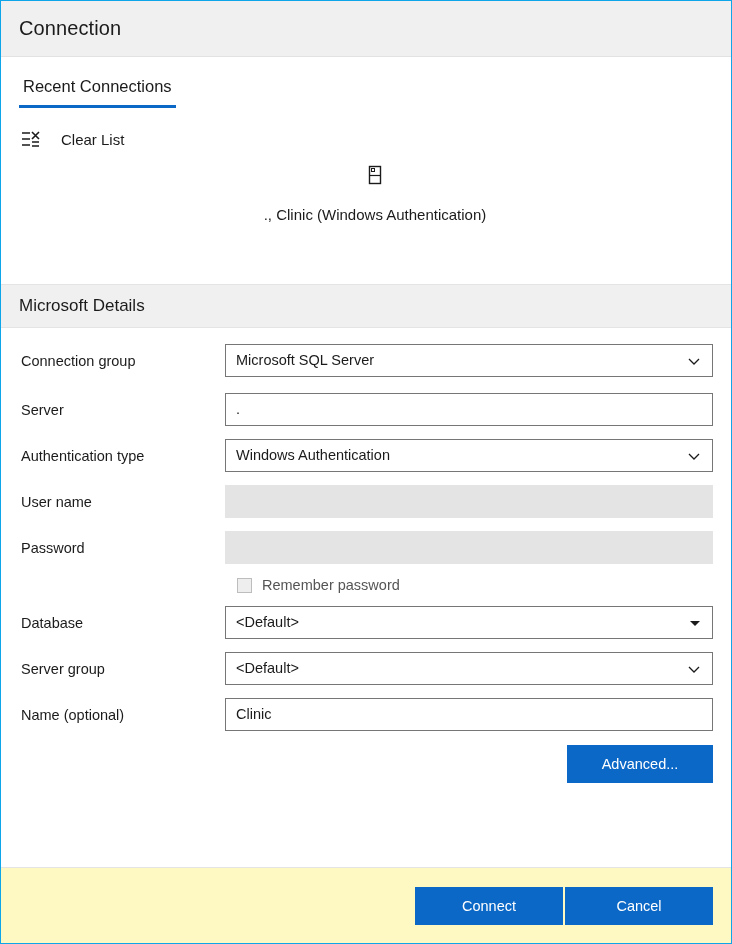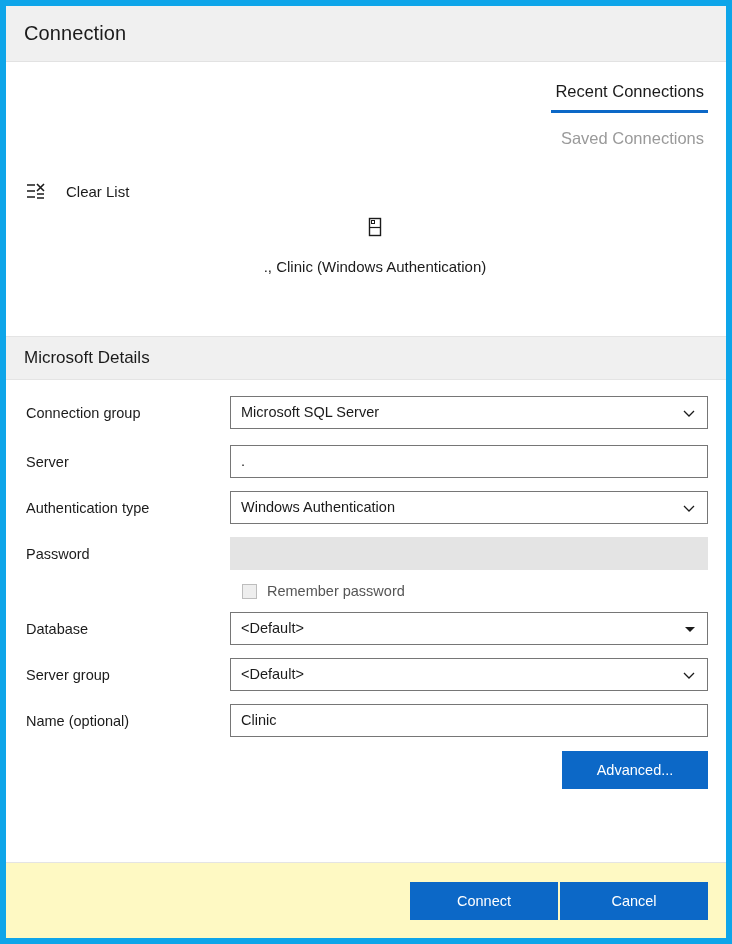--- a/index.html
+++ b/index.html
@@ -12,21 +12,21 @@
     background: #ffffff;
     font-family: "Liberation Sans", sans-serif;
     color: #1b1b1b;
   }
   .dialog {
     width: 732px;
     height: 944px;
     display: flex;
     flex-direction: column;
     background: #ffffff;
-    border: 6px solid #0ea5e9;
+    border: 1px solid #0ea5e9;
     position: relative;
   }
   
   .titlebar {
     height: 56px;
     background: #f0f0f0;
     display: flex;
     align-items: center;
     padding: 0 18px;
     border-bottom: 1px solid #e2e2e2;
@@ -40,21 +40,20 @@
   
   .tabs-area {
     flex: 0 0 auto;
     background: #ffffff;
     padding: 18px 18px 0 18px;
   }
   .tabs {
     display: flex;
     align-items: flex-end;
     gap: 14px;
-    flex-direction: column;
   }
   .tab {
     font-size: 16.5px;
     padding: 2px 4px 9px 4px;
     color: #9a9a9a;
     border-bottom: 3px solid transparent;
     cursor: pointer;
     white-space: nowrap;
   }
   .tab.active {
@@ -187,23 +186,20 @@
 
   <div class="titlebar">
     <span class="title">Connection</span>
   </div>
 
   <div class="tabs-area">
     <div class="tabs">
       <div class="tab active">
         <span>Recent Connections</span>
       </div>
-      <div class="tab">
-        <span>Saved Connections</span>
-      </div>
     </div>
   </div>
 
   <div class="recent-panel">
 
     <div class="row">
       <span class="icon">
         <svg width="22" height="22" viewBox="0 0 22 22">
           <path d="M3 5 L11 5 M3 11 L11 11 M3 17 L11 17" stroke="#1b1b1b" stroke-width="1.6" fill="none"></path>
           <path d="M13 4 L20 11 M20 4 L13 11" stroke="#1b1b1b" stroke-width="1.6" fill="none"></path>
@@ -256,20 +252,26 @@
       <div class="ctl">
         <span class="val">Windows Authentication</span>
         <span class="chev">
           <svg width="16" height="16" viewBox="0 0 16 16">
               <path d="M3 6 L8 11 L13 6" stroke="#1b1b1b" stroke-width="1.3" fill="none"></path>
             </svg>
         </span>
       </div>
     </div>
 
+    <div class="field">
+      <span class="lbl">User name</span>
+      <div class="ctl disabled">
+        <span class="val"></span>
+      </div>
+    </div>
 
     <div class="field">
       <span class="lbl">Password</span>
       <div class="ctl disabled">
         <span class="val"></span>
       </div>
     </div>
 
     <div class="check-row">
       <span class="spacer"></span>

